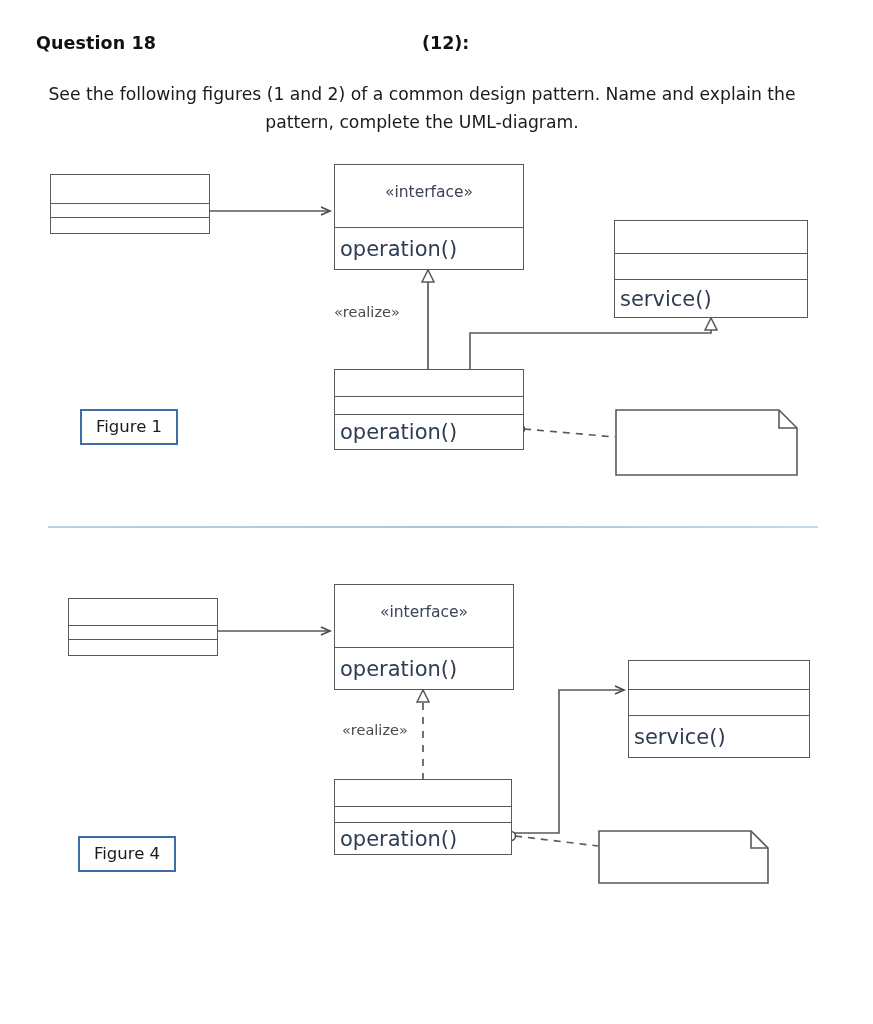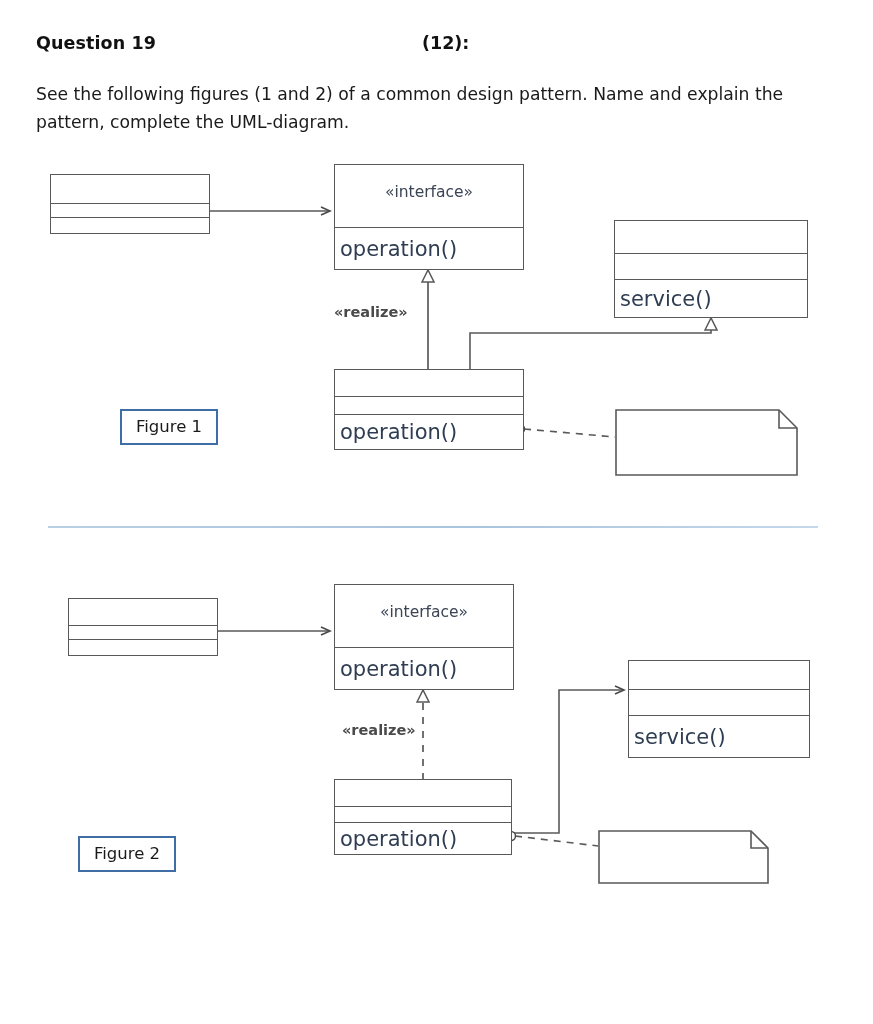--- a/index.html
+++ b/index.html
@@ -44,20 +44,21 @@
     color: #111111;
   }
   .instruction {
     position: absolute;
     left: 36px;
     top: 80px;
     width: 772px;
     font-size: 17.2px;
     line-height: 28px;
     color: #1a1a1a;
+    text-align: center;
   }
 
   
   .figure-canvas {
     position: absolute;
     left: 0;
     width: 873px;
   }
   #figure-1-canvas { top: 160px; height: 330px; }
   #figure-2-canvas { top: 580px; height: 330px; }
@@ -103,21 +104,20 @@
     font-size: 15.5px;
     color: #3a4454;
   }
 
   
   .edge-label {
     position: absolute;
     font-size: 14.5px;
     color: #4a4a4a;
     white-space: nowrap;
-    font-weight: bold;
   }
 
   
   .figure-tag {
     position: absolute;
     border: 2px solid #3f6da5;
     background: #ffffff;
     padding: 6px 14px 7px 14px;
     font-size: 16.5px;
     color: #1a1a1a;
@@ -131,21 +131,21 @@
     top: 526px;
     width: 770px;
     height: 2px;
     background: linear-gradient(to right, #b9cfe4, #a9c4de 55%, #c6d8ea);
   }
 </style>
 </head>
 <body>
 
 <div class="qheader">
-  <span class="qtitle">Question 19</span>
+  <span class="qtitle">Question 18</span>
   <span class="qmarks">(12):</span>
 </div>
 
 <div class="instruction">See the following figures (1 and 2) of a common design pattern. Name and explain the pattern, complete the UML-diagram.</div>
 
 <div class="figure-canvas" id="figure-1-canvas">
 
   <svg width="873" height="330">
     <defs>
       <marker id="openArrow1" markerWidth="12" markerHeight="12" refX="10" refY="5" orient="auto" markerUnits="userSpaceOnUse">
@@ -212,21 +212,21 @@
     <div class="uml-row" style="height:18px;">
       <span class="uml-text"></span>
     </div>
     <div class="uml-row" style="flex:1;">
       <span class="uml-text">operation()</span>
     </div>
   </div>
 
   <span class="edge-label" style="left:334px; top:144px;">«realize»</span>
 
-  <div class="figure-tag" style="left:80px; top:249px;margin-left:40px;">Figure 1</div>
+  <div class="figure-tag" style="left:80px; top:249px;">Figure 1</div>
 </div>
 
 <div class="section-divider"></div>
 
 <div class="figure-canvas" id="figure-2-canvas">
 
   <svg width="873" height="330">
     <defs>
       <marker id="openArrow2" markerWidth="12" markerHeight="12" refX="10" refY="5" orient="auto" markerUnits="userSpaceOnUse">
         <path d="M1,1 L10,5 L1,9" fill="none" stroke="#4a4a4a" stroke-width="1.6"></path>
@@ -290,14 +290,14 @@
     <div class="uml-row" style="height:16px;">
       <span class="uml-text"></span>
     </div>
     <div class="uml-row" style="flex:1;">
       <span class="uml-text">operation()</span>
     </div>
   </div>
 
   <span class="edge-label" style="left:342px; top:142px;">«realize»</span>
 
-  <div class="figure-tag" style="left:78px; top:256px;">Figure 2</div>
+  <div class="figure-tag" style="left:78px; top:256px;">Figure 4</div>
 </div>
 
 </body></html>

